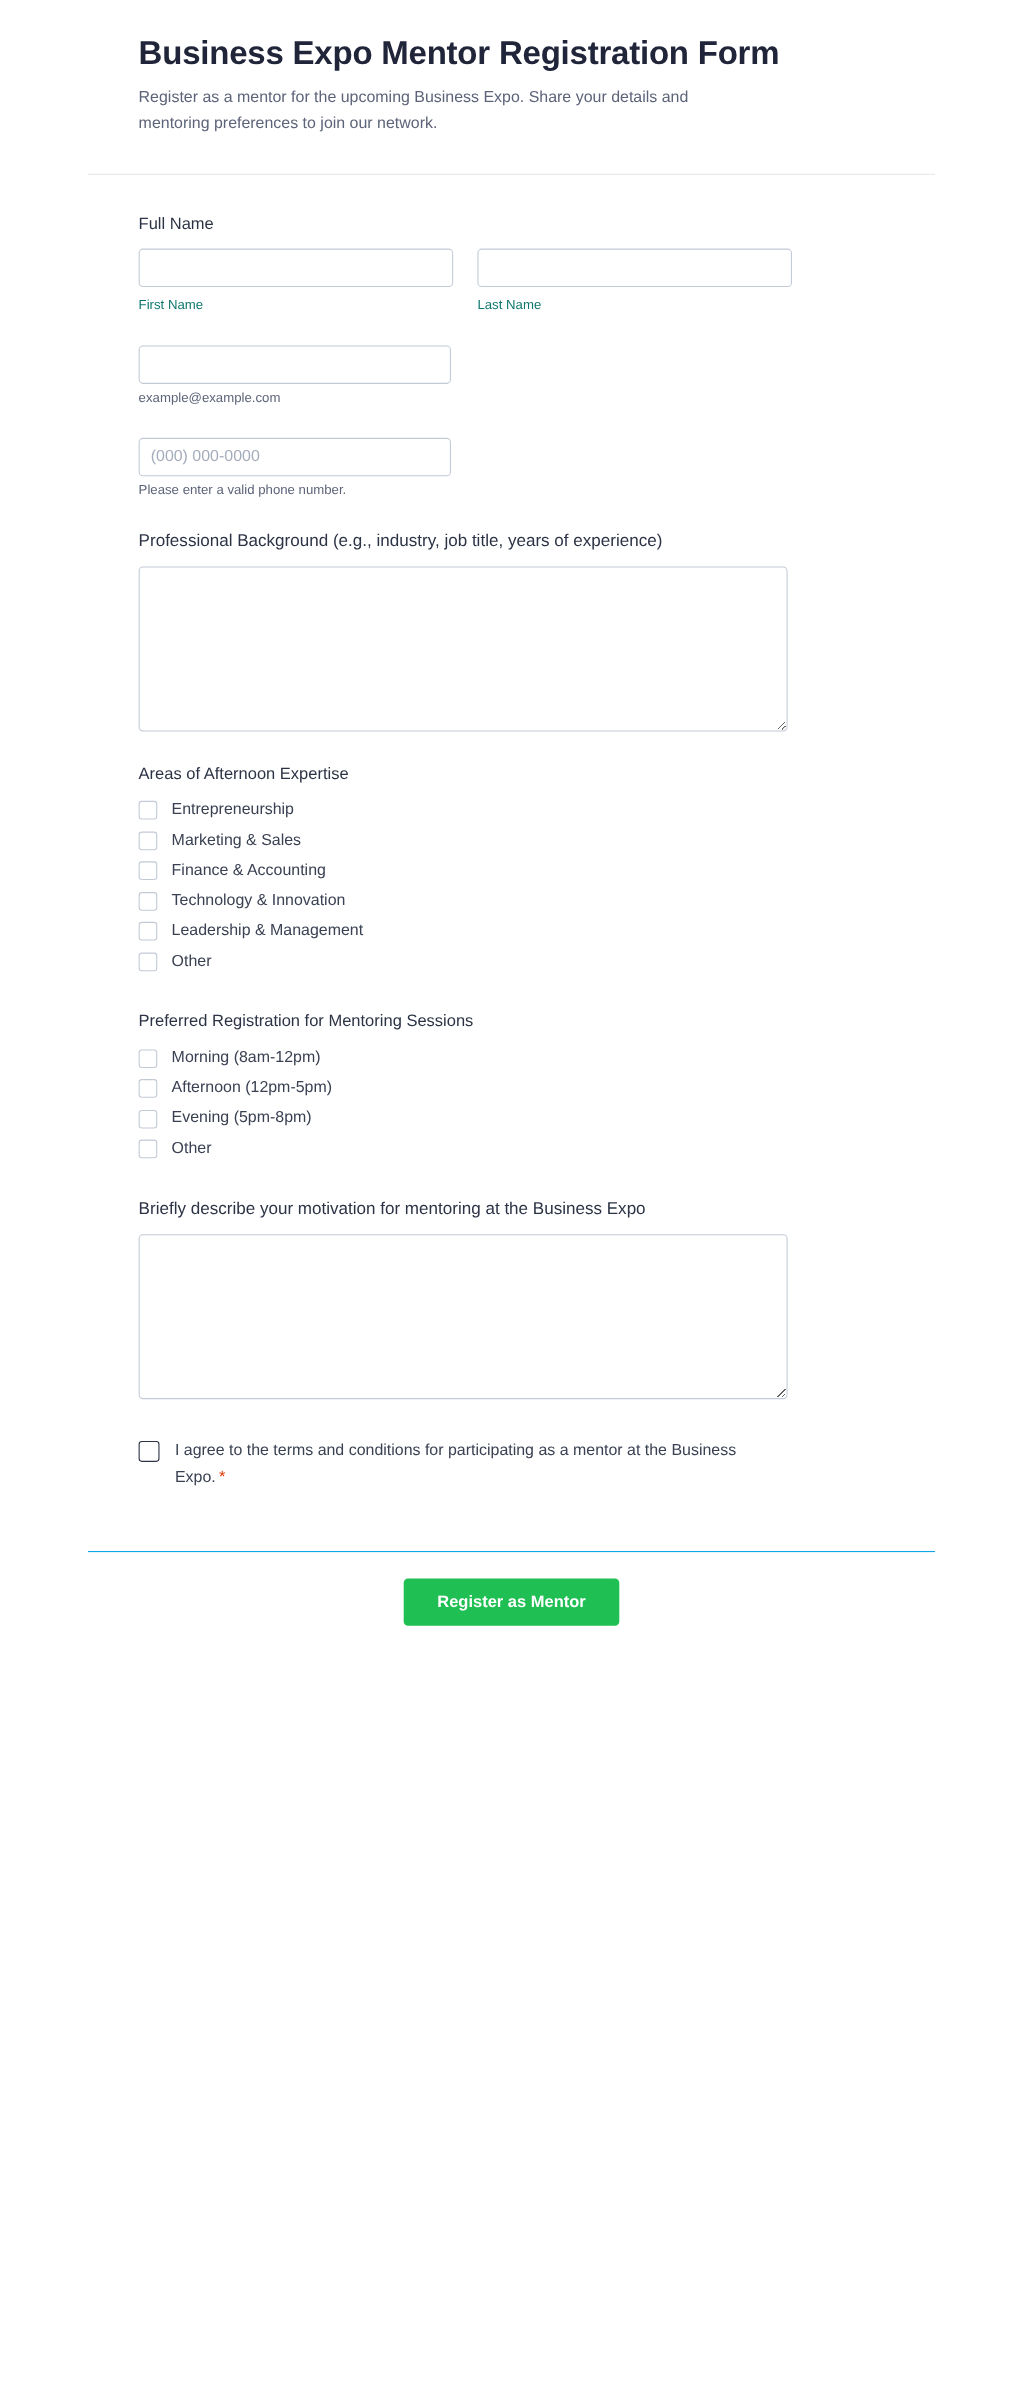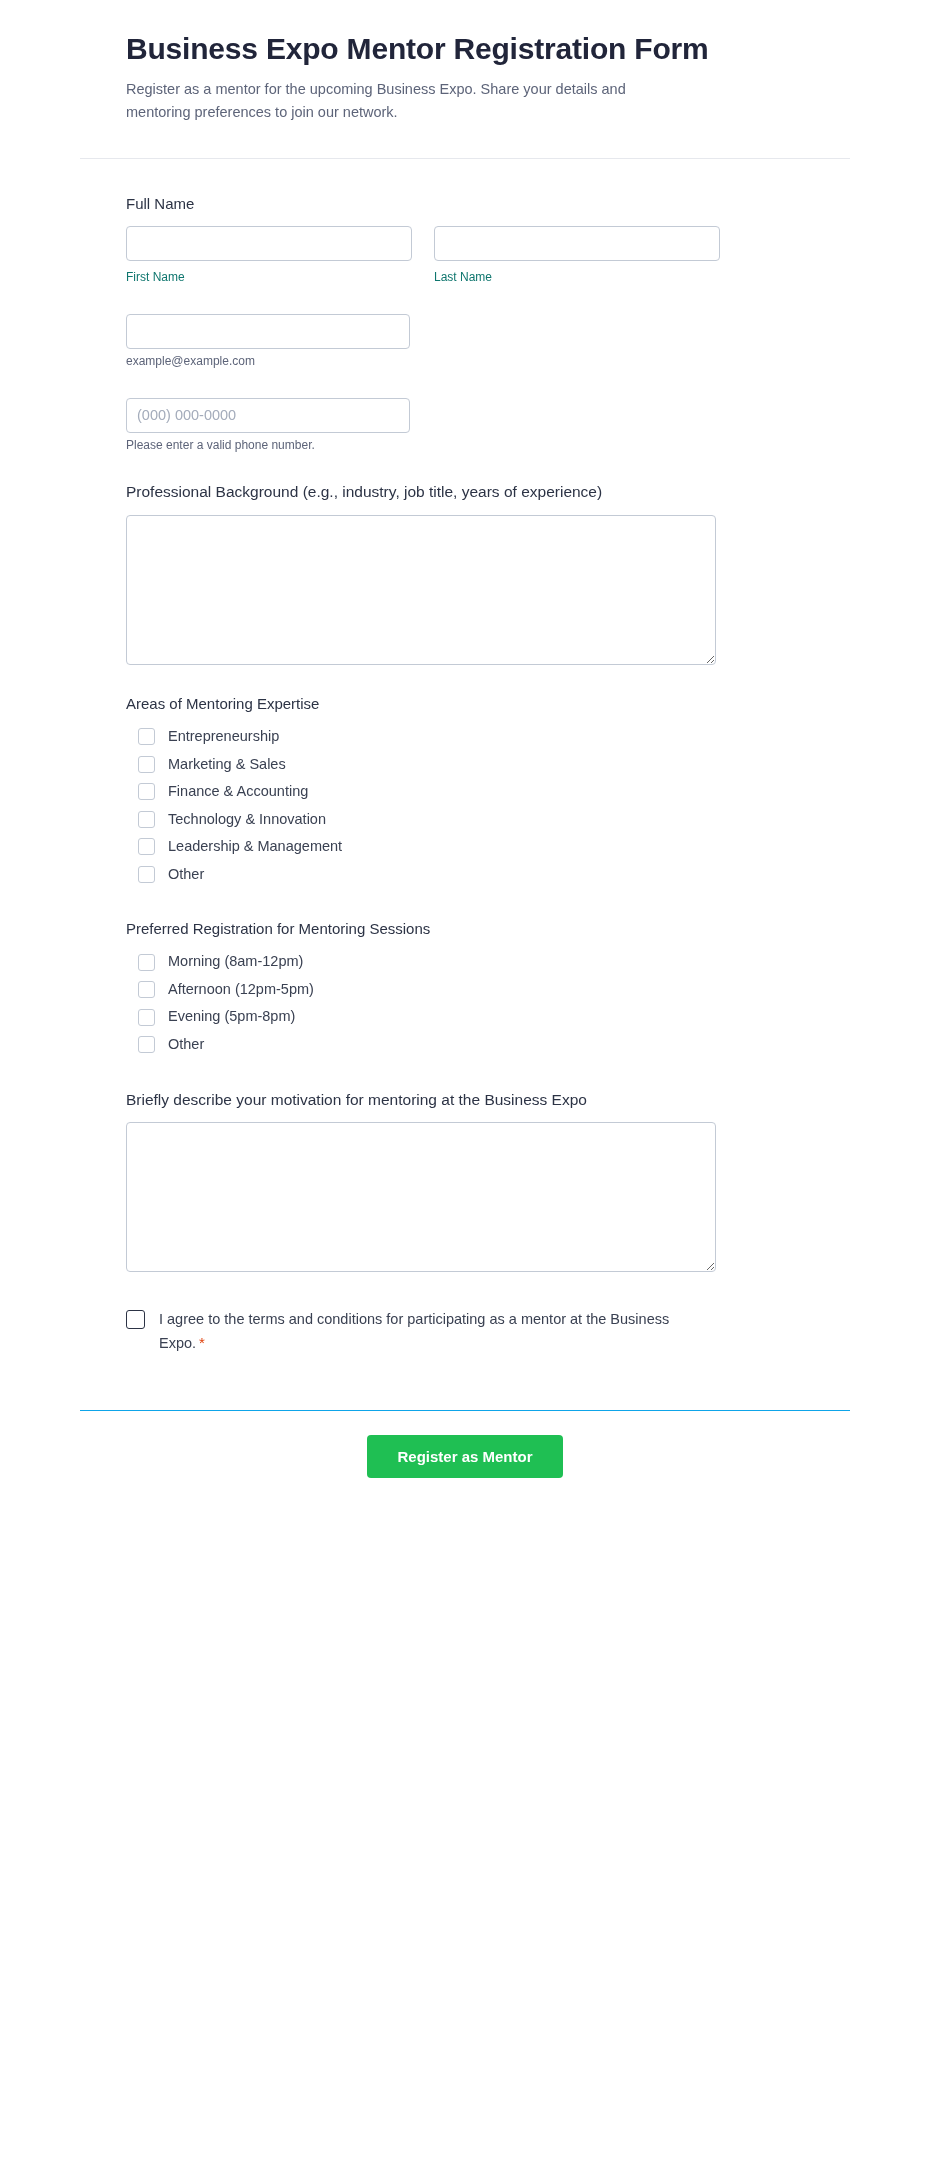--- a/index.html
+++ b/index.html
@@ -134,21 +134,21 @@
   .txt-area.tall { height: 150px; }
 
   
   .group-label {
     font-size: 15px;
     color: #2c3345;
     margin-bottom: 13px;
     display: block;
     line-height: 1.4;
   }
-  .check-list { margin: 12px; padding: 0; }
+  .check-list { margin: 0; padding: 0; }
   .check-row {
     display: flex;
     align-items: center;
     margin-bottom: 8px;
   }
   .check-row:last-child { margin-bottom: 0; }
   .cbox {
     width: 17px;
     height: 17px;
     border: 1px solid #c3cad5;
@@ -254,21 +254,21 @@
         <span class="hint">Please enter a valid phone number.</span>
       </div>
     </div>
 
     <div class="field-block">
       <label class="field-label big">Professional Background (e.g., industry, job title, years of experience)</label>
       <textarea class="txt-area tall" placeholder="" style=""></textarea>
     </div>
 
     <div class="group-block">
-      <label class="group-label">Areas of Mentoring Expertise</label>
+      <label class="group-label">Areas of Afternoon Expertise</label>
       <div class="check-list">
         <div class="check-row">
           <span class="cbox"></span>
           <span class="check-text">Entrepreneurship</span>
         </div>
         <div class="check-row">
           <span class="cbox"></span>
           <span class="check-text">Marketing &amp; Sales</span>
         </div>
         <div class="check-row">

